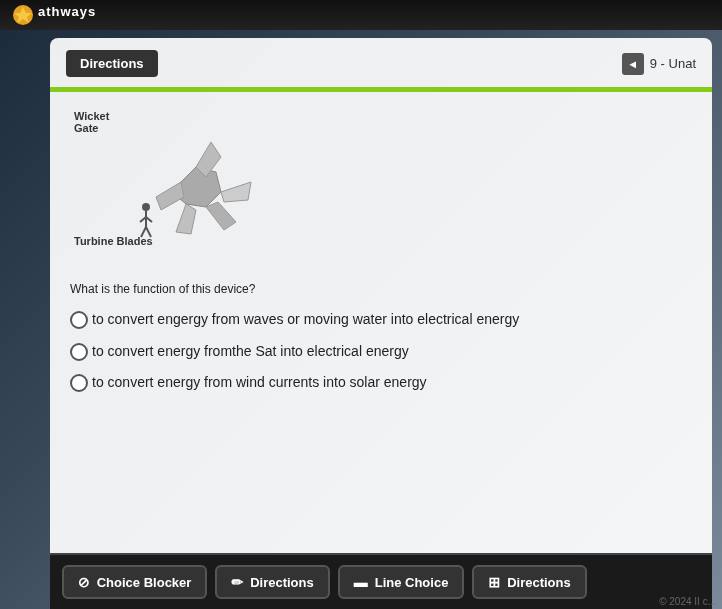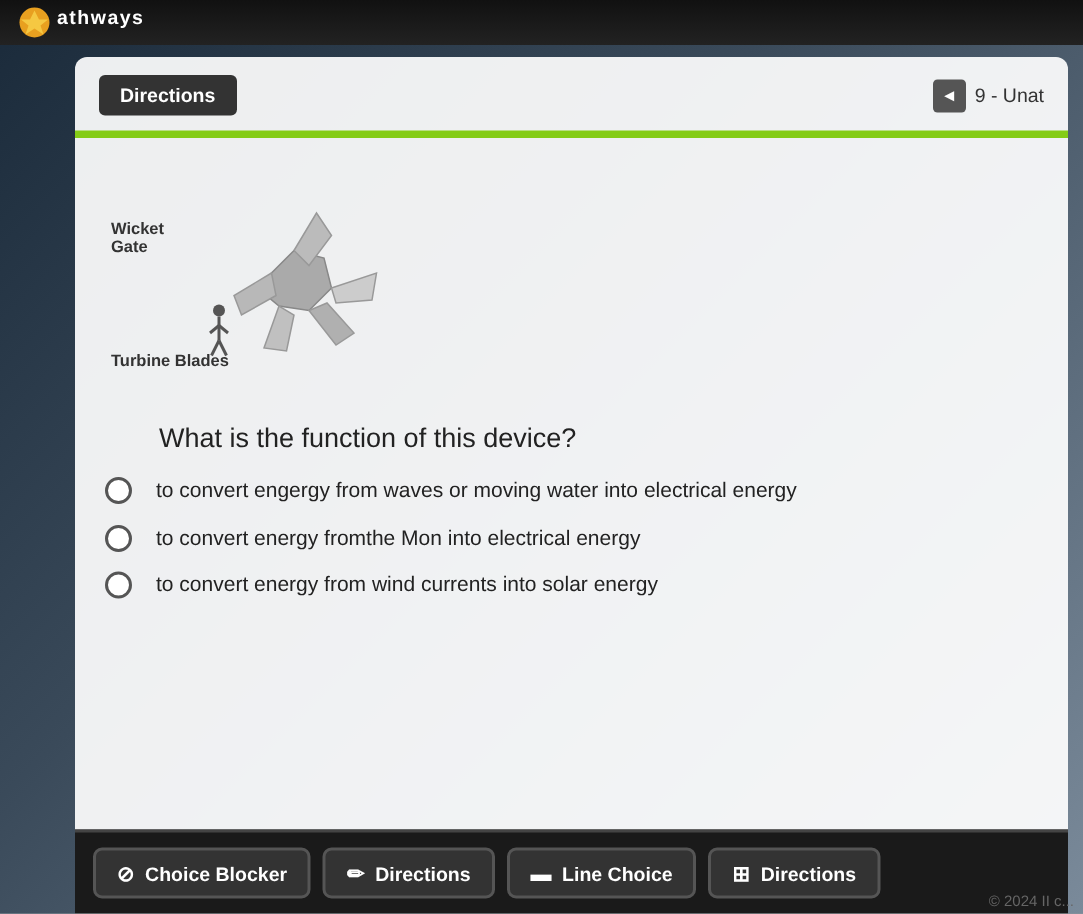--- a/index.html
+++ b/index.html
@@ -126,50 +126,48 @@
     .turbine-label {
       font-size: 11px;
       font-weight: bold;
       color: #333;
       position: absolute;
     }
 
     .label-wicket {
       top: 8px;
       left: 8px;
-      margin-top: 37px;
     }
 
     .label-turbine {
       bottom: 5px;
       left: 8px;
     }
 
     
     .turbine-svg {
       position: absolute;
       top: 20px;
       left: 30px;
     }
 
     .question-section {
       padding: 0 4px;
     }
 
     .question-text {
-      font-size: 18px;
+      font-size: 12px;
       color: #222;
       margin-bottom: 14px;
-      margin-left: 36px;
     }
 
     .answer-option {
       display: flex;
       align-items: flex-start;
-      gap: 16px;
+      gap: 4px;
       margin-bottom: 12px;
       cursor: pointer;
     }
 
     .radio-circle {
       width: 18px;
       height: 18px;
       border: 2px solid #555;
       border-radius: 50%;
       flex-shrink: 0;
@@ -276,21 +274,21 @@
     <div class="question-section">
       <div class="question-text">What is the function of this device?</div>
 
       <div class="answer-option">
         <div class="radio-circle"></div>
         <span class="option-text">to convert engergy from waves or moving water into electrical energy</span>
       </div>
 
       <div class="answer-option">
         <div class="radio-circle"></div>
-        <span class="option-text">to convert energy fromthe Mon into electrical energy</span>
+        <span class="option-text">to convert energy fromthe Sat into electrical energy</span>
       </div>
 
 
       <div class="answer-option">
         <div class="radio-circle"></div>
         <span class="option-text">to convert energy from wind currents into solar energy</span>
       </div>
     </div>
   </div>
 

